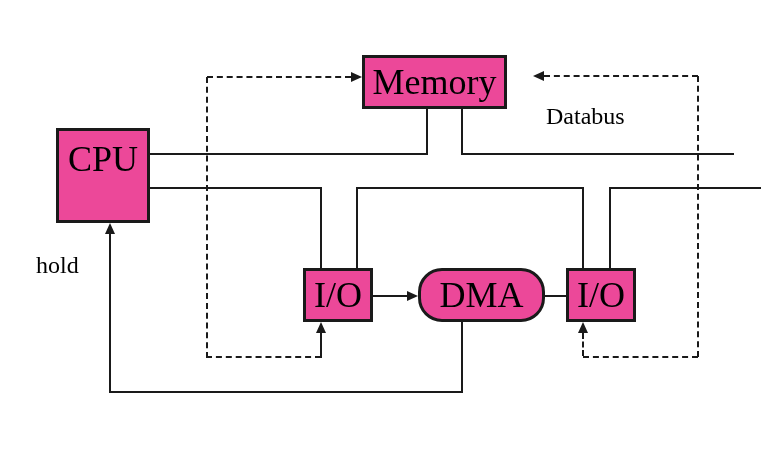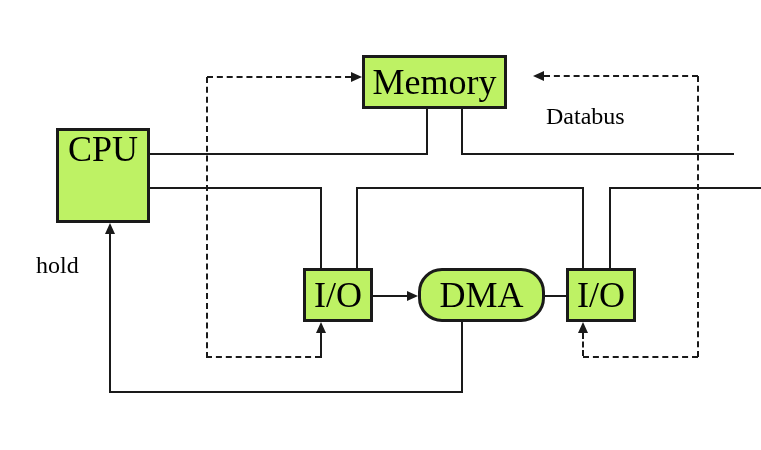--- a/index.html
+++ b/index.html
@@ -8,30 +8,30 @@
     width: 761px;
     height: 450px;
     background: #ffffff;
     overflow: hidden;
     font-family: "Liberation Serif", "DejaVu Serif", serif;
     color: #000000;
   }
   .box {
     position: absolute;
     border: 3px solid #1a1a1a;
-    background: #bef264;
+    background: #ec4899;
     box-sizing: border-box;
     display: flex;
     justify-content: center;
     align-items: center;
     font-size: 36px;
     line-height: 1;
     white-space: nowrap;
   }
-  .box.top-aligned { align-items: flex-start; padding-top: 0; }
+  .box.top-aligned { align-items: flex-start; padding-top: 10px; }
   .line-h { position: absolute; height: 2px; background: #1a1a1a; }
   .line-v { position: absolute; width: 2px; background: #1a1a1a; }
   .dash-h { position: absolute; height: 0; border-top: 2px dashed #1a1a1a; }
   .dash-v { position: absolute; width: 0; border-left: 2px dashed #1a1a1a; }
   .arrow { position: absolute; width: 0; height: 0; }
   .arrow.right { border-top: 5px solid transparent; border-bottom: 5px solid transparent; border-left: 11px solid #1a1a1a; }
   .arrow.left  { border-top: 5px solid transparent; border-bottom: 5px solid transparent; border-right: 11px solid #1a1a1a; }
   .arrow.up    { border-left: 5px solid transparent; border-right: 5px solid transparent; border-bottom: 11px solid #1a1a1a; }
   .text-label {
     position: absolute;

